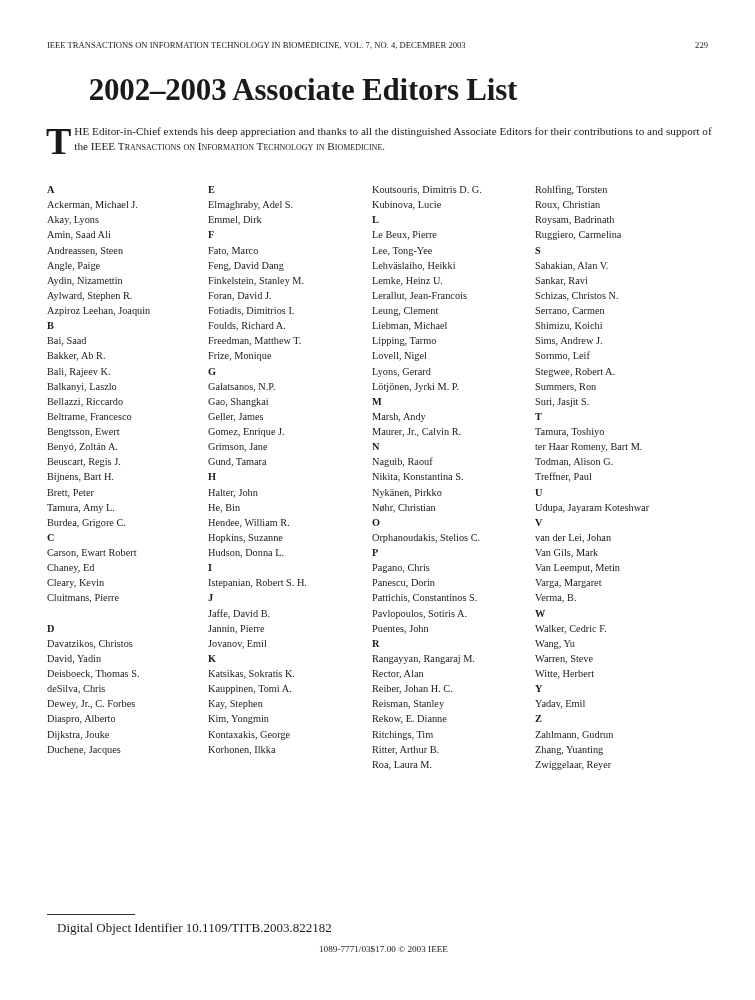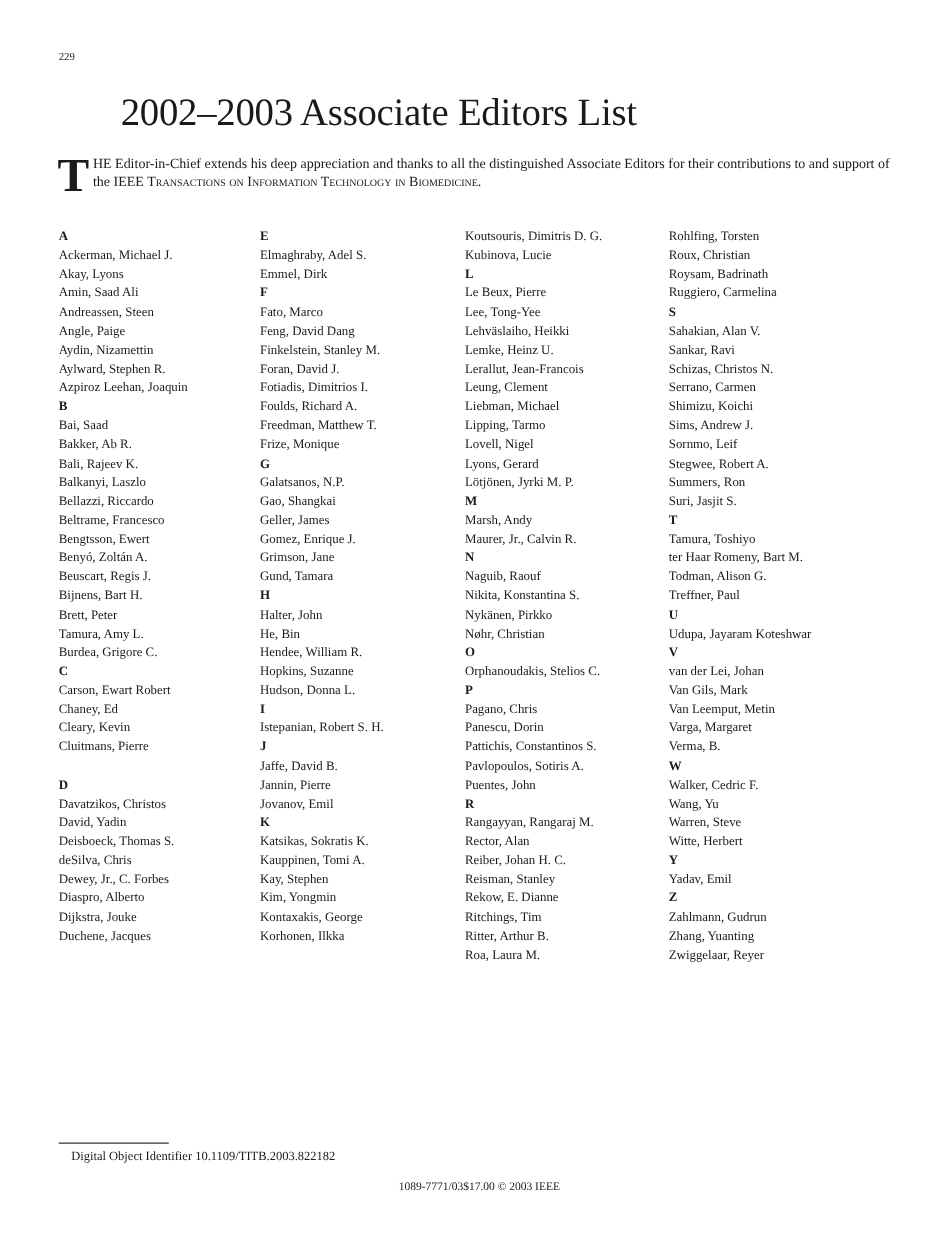--- a/index.html
+++ b/index.html
@@ -1,37 +1,38 @@
 <!DOCTYPE html>
 <html><head>
 <meta charset="utf-8">
 <style>
   html, body { margin: 0; padding: 0; background: #ffffff; }
   body { width: 755px; height: 1000px; position: relative; overflow: hidden;
          font-family: "Liberation Serif", "DejaVu Serif", serif; color: #1a1a1a; }
   .running-head { position: absolute; top: 40px; left: 47px; right: 47px;
                   font-size: 8.6px; letter-spacing: 0; display: flex; justify-content: space-between; }
   .title { position: absolute; top: 72px; left: 0; width: 606px; text-align: center;
-           font-size: 31px; font-weight: normal; margin: 0; letter-spacing: -0.2px; }
+           font-size: 31px; font-weight: bold; margin: 0; letter-spacing: -0.2px; }
   .intro { position: absolute; top: 124px; left: 47px; width: 665px; font-size: 11.2px; line-height: 14.5px; }
   .dropcap { float: left; font-size: 38px; line-height: 30px; font-weight: bold; margin: 2px 3px 0 -1px; }
   .sc { font-variant: small-caps; }
   .col { position: absolute; top: 182px; width: 165px; font-size: 10.3px; line-height: 15.13px; }
   .col div { white-space: nowrap; height: 15.13px; }
   .col .hdr { font-weight: bold; }
   .col .spacer { height: 15.13px; }
   .c1 { left: 47px; } .c2 { left: 208px; } .c3 { left: 372px; font-family: Liberation Serif, serif; } .c4 { left: 535px; }
   .footrule { position: absolute; top: 914px; left: 47px; width: 88px; border-top: 0.8px solid #333; }
-  .footnote { position: absolute; top: 920px; left: 57px; font-size: 10px; }
+  .footnote { position: absolute; top: 920px; left: 57px; font-size: 13px; }
   .copyright { position: absolute; top: 944px; left: 0; width: 755px; text-align: center; font-size: 9.2px; padding-left: 6px; }
 </style>
 </head>
 <body>
 
 <div class="running-head">
+  <span>IEEE TRANSACTIONS ON INFORMATION TECHNOLOGY IN BIOMEDICINE, VOL. 7, NO. 4, DECEMBER 2003</span>
   <span>229</span>
 </div>
 
 <h1 class="title">2002–2003 Associate Editors List</h1>
 
 <div class="intro">
   <span class="dropcap">T</span><span>HE Editor-in-Chief extends his deep appreciation and thanks to all the distinguished Associate Editors for their contributions to and support of the IEEE </span><span class="sc">Transactions on Information Technology in Biomedicine</span><span>.</span>
 </div>
 
 <div class="col c1">

